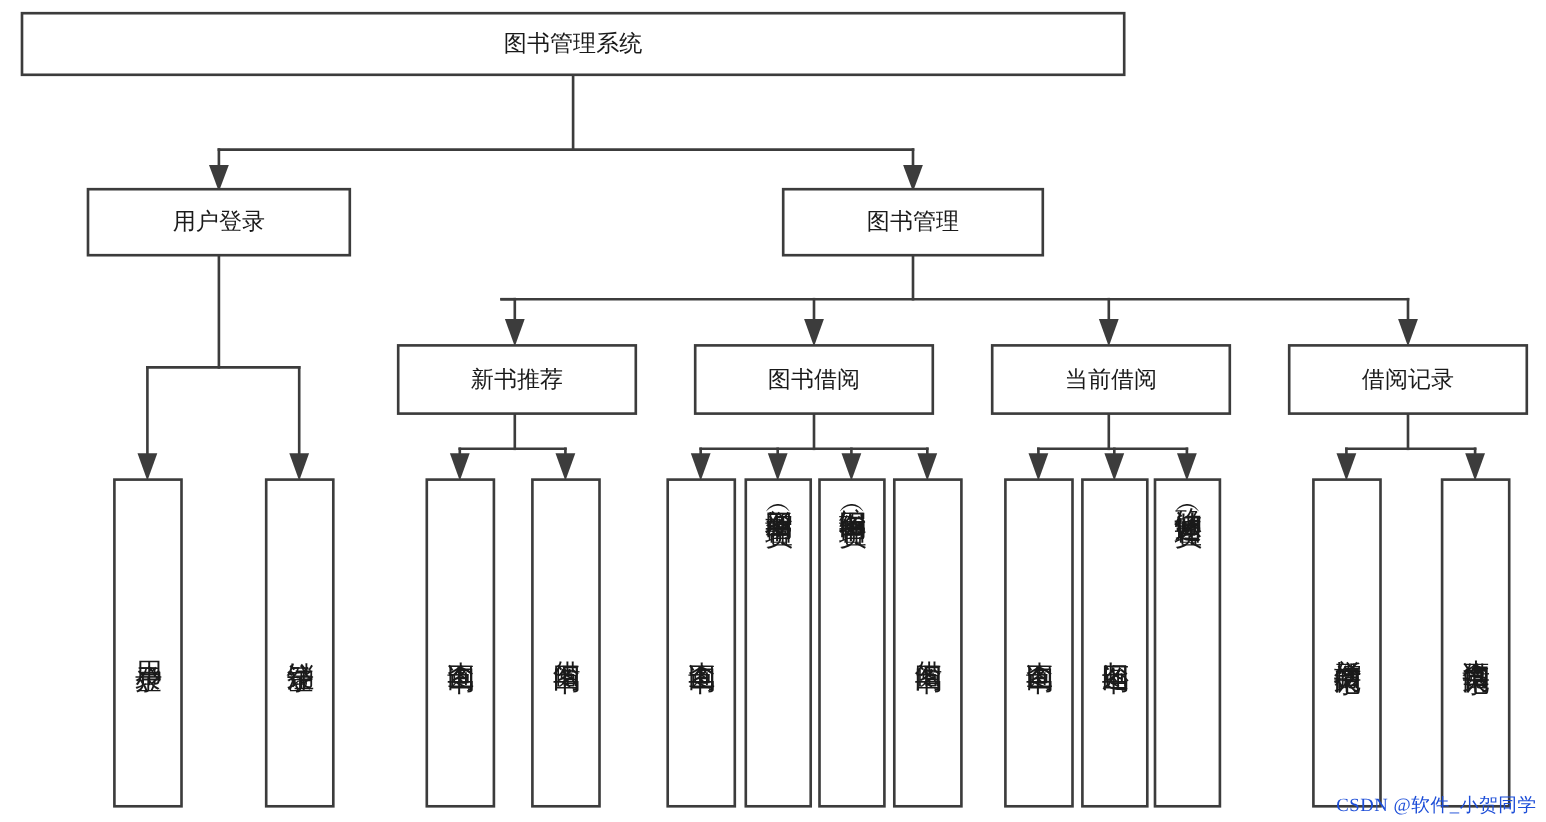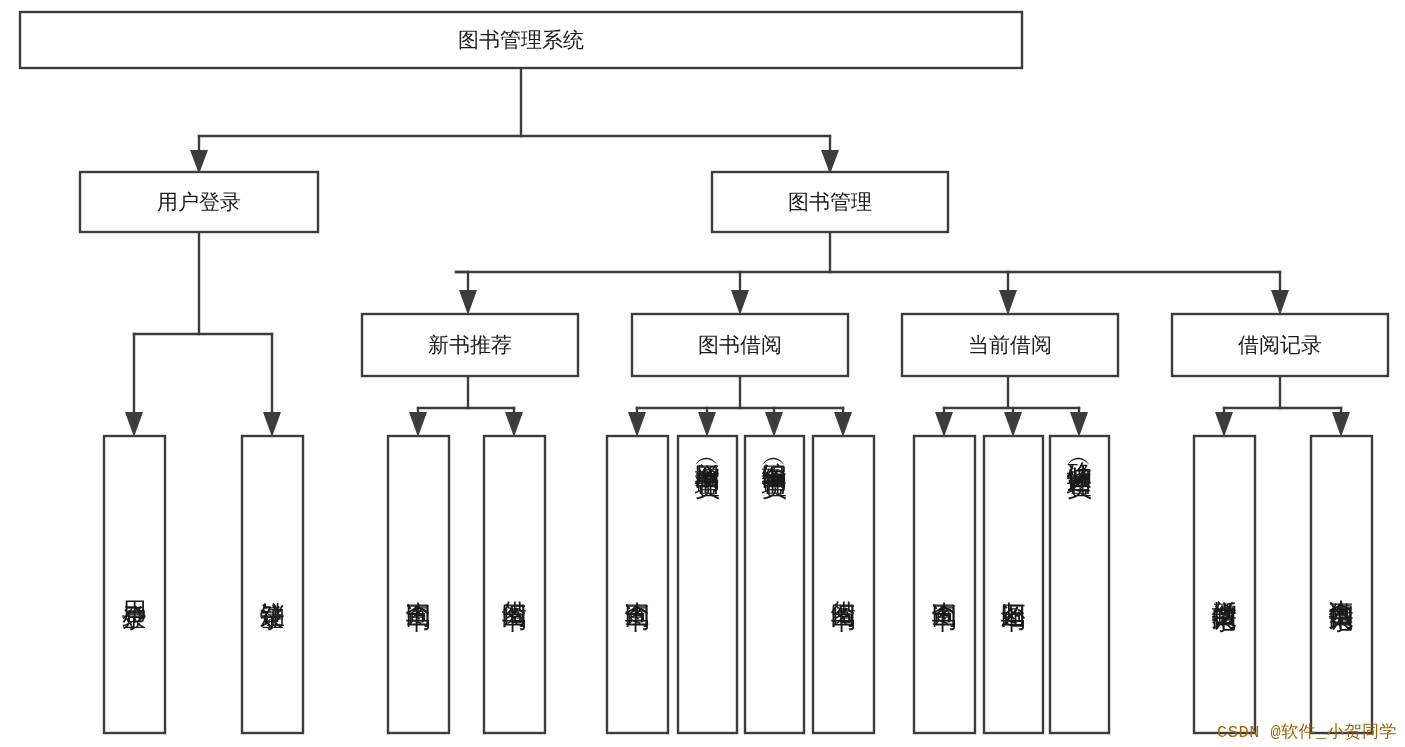--- a/index.html
+++ b/index.html
@@ -62,23 +62,23 @@
     align-items: center;
     justify-content: center;
     text-align: center;
     white-space: nowrap;
     pointer-events: none;
   }
   .watermark {
     position: absolute;
     right: 8px;
     bottom: 4px;
-    font-family: Liberation Mono, monospace;
+    font-family: Liberation Serif, serif;
     font-size: 17px;
-    color: #a16207;
+    color: #1d4ed8;
     letter-spacing: 0.5px;
     white-space: nowrap;
   }
 </style>
 </head>
 <body>
 
 <div id="diagram-root">
 
   <svg id="tree-svg" viewBox="0 0 1405 747">

